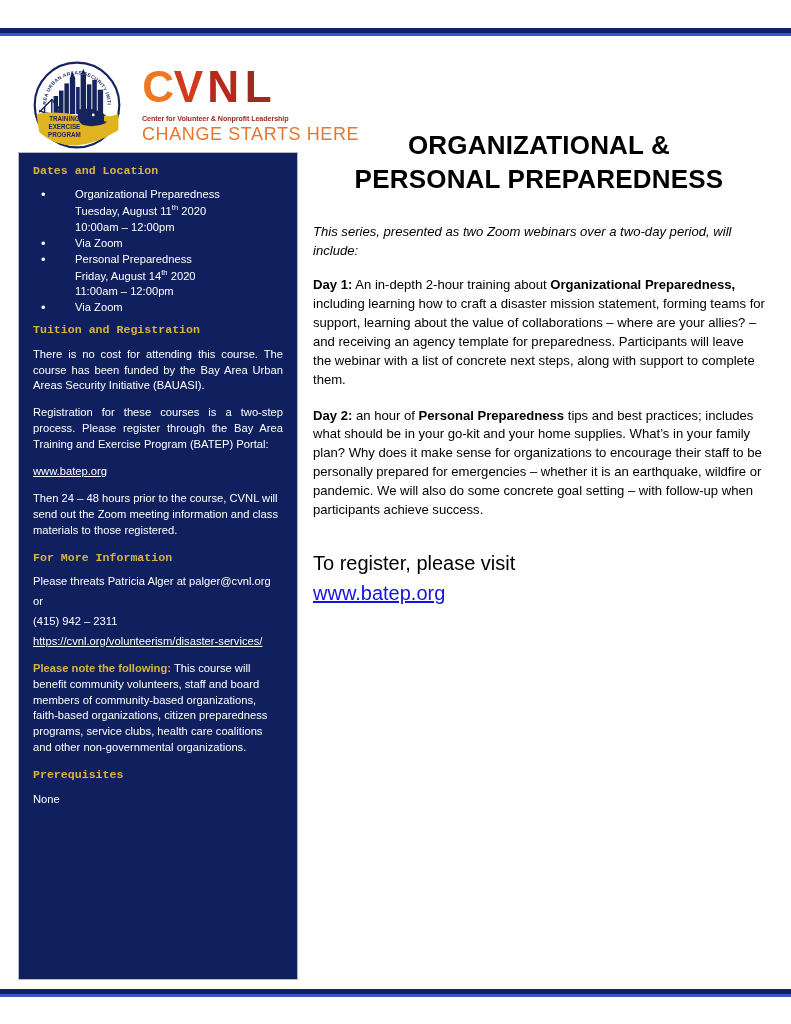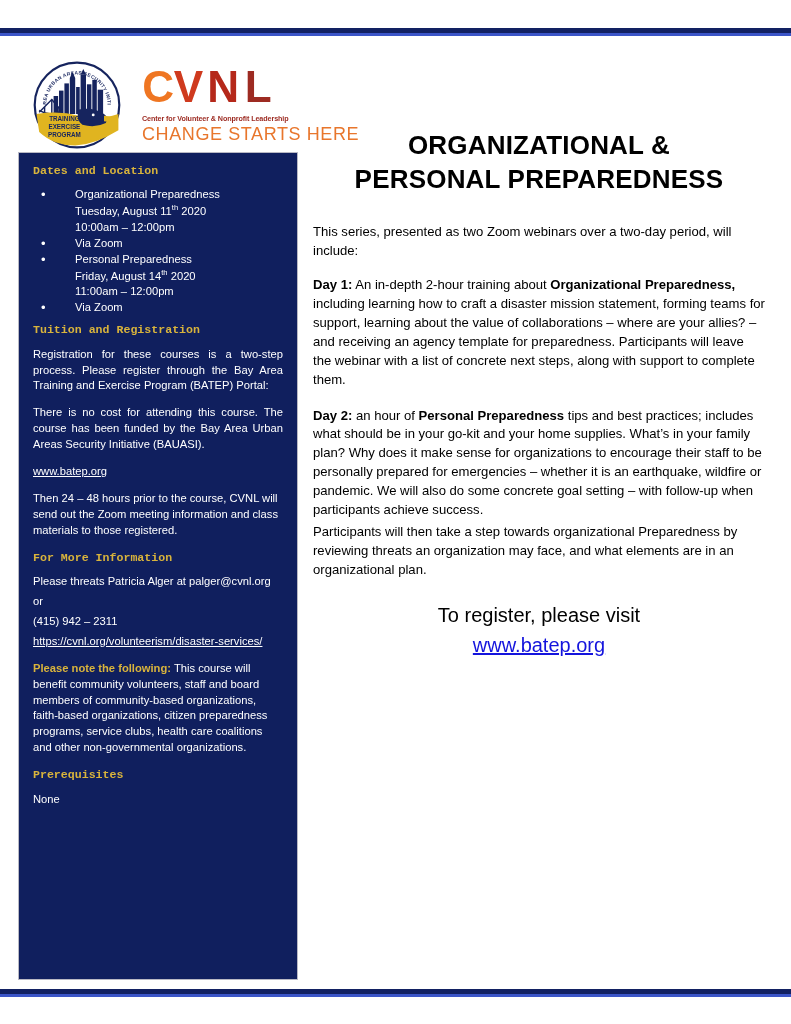--- a/index.html
+++ b/index.html
@@ -152,29 +152,28 @@
     font-size: 26px;
     font-weight: bold;
     line-height: 1.32;
     letter-spacing: 0.2px;
   }
   .main-p {
     margin: 0 0 15px 0;
     font-size: 13.1px;
     line-height: 1.45;
   }
-  #intro-p { margin-top: 26px; }
+  #intro-p { margin-top: 26px; font-style: italic; }
   #day1-p  { margin-bottom: 17px; }
   #day2-p  { margin-bottom: 3px; }
   #closing-p { margin-bottom: 0; }
   .bold { font-weight: bold; margin-top: 40px; }
 
   #cta {
-    margin-top: 20px;
-    text-align: center;
+    margin-top: 28px;
     font-size: 20px;
     line-height: 1.5;
   }
   #cta-link {
     color: #1414dd;
     text-decoration: underline;
   }
 </style>
 </head>
 <body>
@@ -262,22 +261,22 @@
         <span class="sub">Personal Preparedness</span>
         <span class="sub"><span>Friday, August 14</span><span class="ord">th</span><span> 2020</span></span>
         <span class="sub">11:00am – 12:00pm</span>
       </li>
       <li>
         <span class="sub">Via Zoom</span>
       </li>
     </ul>
 
     <div class="side-head spaced">Tuition and Registration</div>
+    <p class="side-p justify">There is no cost for attending this course. The course has been funded by the Bay Area Urban Areas Security Initiative (BAUASI).</p>
     <p class="side-p justify">Registration for these courses is a two-step process. Please register through the Bay Area Training and Exercise Program (BATEP) Portal:</p>
-    <p class="side-p justify">There is no cost for attending this course. The course has been funded by the Bay Area Urban Areas Security Initiative (BAUASI).</p>
     <p class="side-p">
       <a class="side-link" href="#">www.batep.org</a>
     </p>
     <p class="side-p">Then 24 – 48 hours prior to the course, CVNL will send out the Zoom meeting information and class materials to those registered.</p>
 
     <div class="side-head">For More Information</div>
     <p class="side-p tight">Please threats Patricia Alger at palger@cvnl.org</p>
     <p class="side-p tight">or</p>
     <p class="side-p tight">(415) 942 – 2311</p>
     <p class="side-p">
@@ -295,21 +294,20 @@
       <span>ORGANIZATIONAL &amp;</span><br>
       <span>PERSONAL PREPAREDNESS</span>
     </h1>
 
     <p class="main-p" id="intro-p">This series, presented as two Zoom webinars over a two-day period, will include:</p>
 
     <p class="main-p" id="day1-p"><span class="bold">Day 1:</span><span>  An in-depth 2-hour training about </span><span class="bold">Organizational Preparedness,</span><span> including learning how to craft a disaster mission statement, forming teams for support, learning about the value of collaborations – where are your allies? – and receiving an agency template for preparedness.  Participants will leave the webinar with a list of concrete next steps, along with support to complete them.</span></p>
 
     <p class="main-p" id="day2-p"><span class="bold">Day 2:</span><span>  an hour of </span><span class="bold">Personal Preparedness</span><span> tips and best practices; includes what should be in your go-kit and your home supplies.  What’s in your family plan?  Why does it make sense for organizations to encourage their staff to be personally prepared for emergencies – whether it is an earthquake, wildfire or pandemic.  We will also do some concrete goal setting – with follow-up when participants achieve success.</span></p>
 
-    <p class="main-p" id="closing-p">Participants will then take a step towards organizational Preparedness by reviewing threats an organization may face, and what elements are in an organizational plan.</p>
 
     <div id="cta">
       <div>To register, please visit</div>
       <a id="cta-link" href="#">www.batep.org</a>
     </div>
   </section>
 
   <div class="rule" id="rule-bottom">
     <div class="bar-dark"></div>
     <div class="bar-light"></div>

